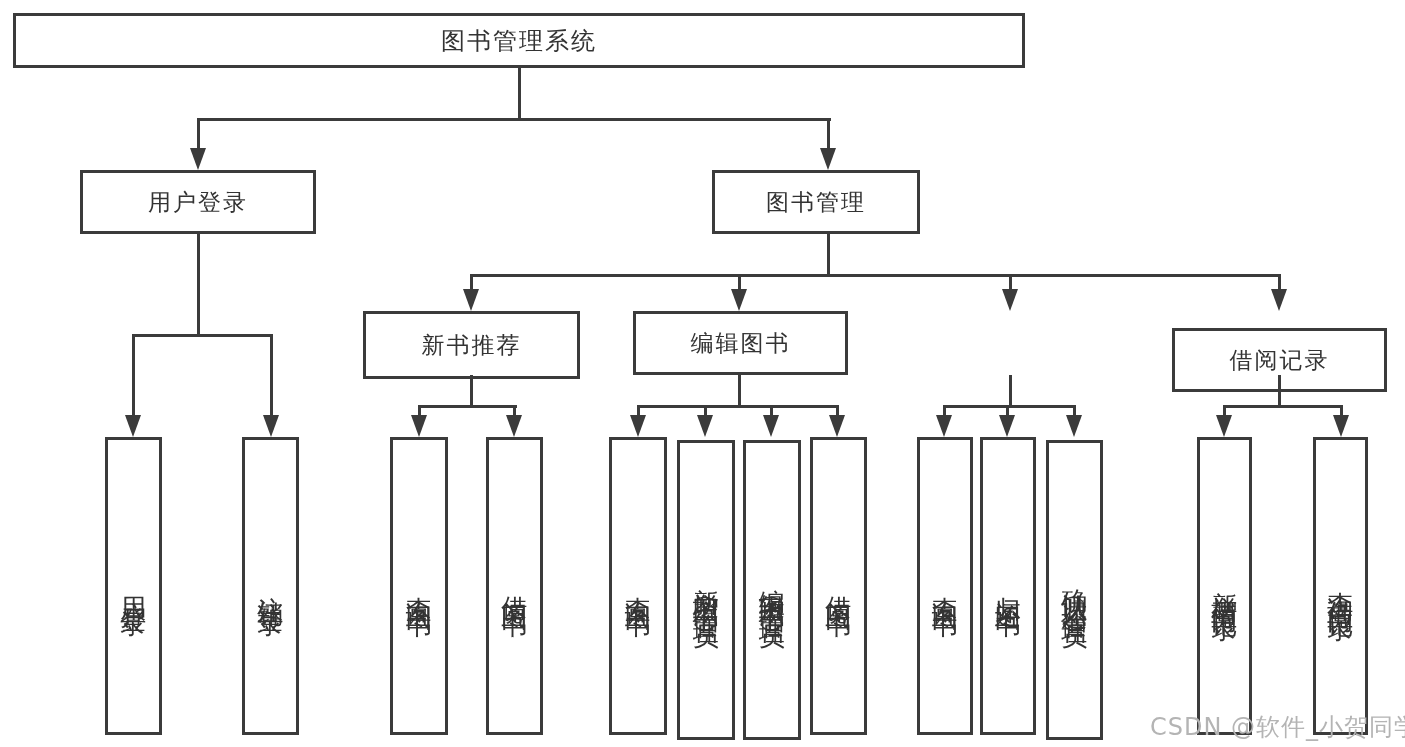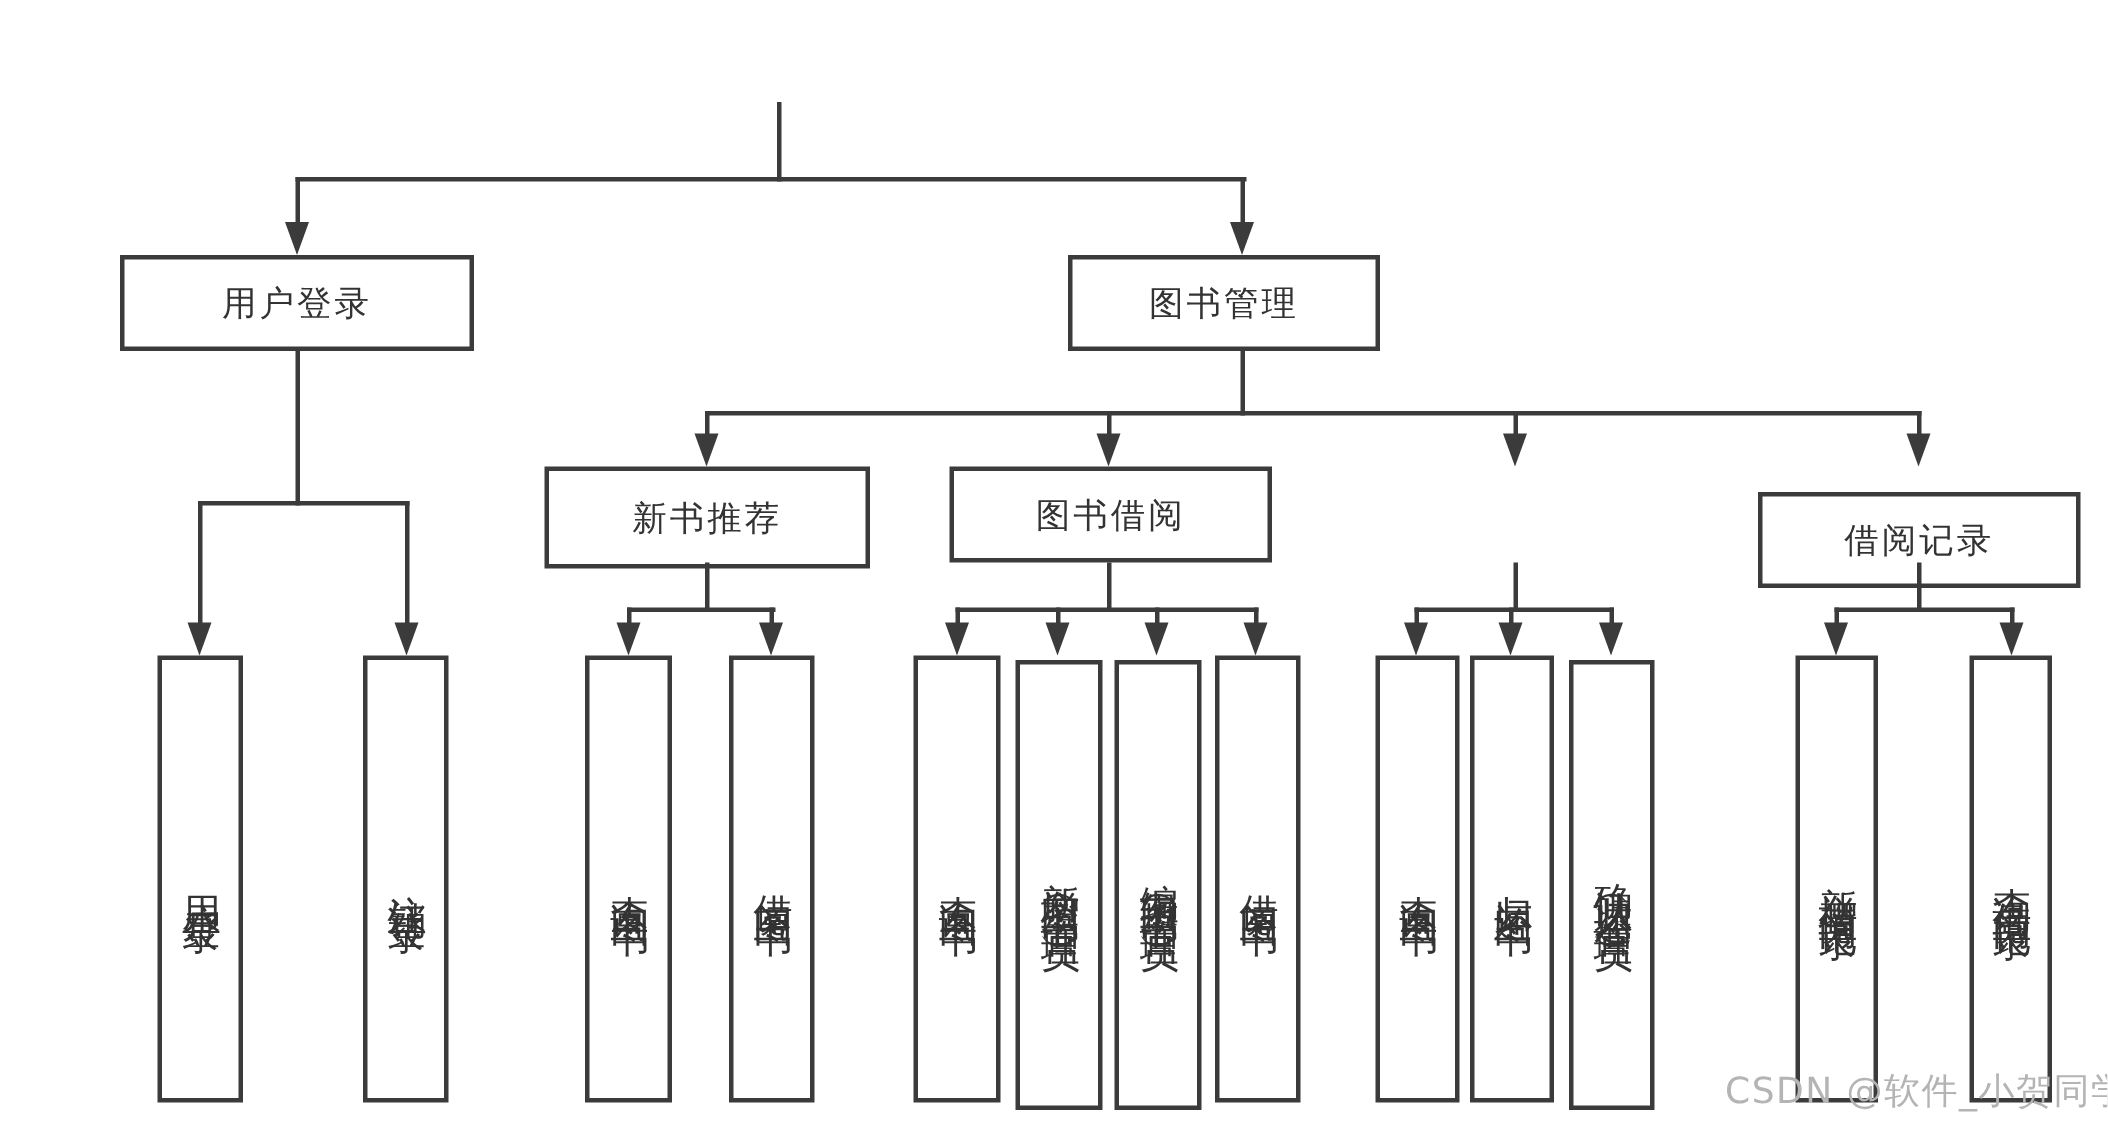--- a/index.html
+++ b/index.html
@@ -27,35 +27,38 @@
   .watermark {
     position:absolute; left:1150px; top:711px; z-index:5;
     font-size:24px; color:#b4b4b4; letter-spacing:1px; white-space:nowrap;
   }
 </style>
 </head>
 <body>
 
 <div id="canvas">
 
+  <div class="box root" style="left:13px;top:13px;width:1012px;height:55px">
+    <span class="hlabel">图书管理系统</span>
+  </div>
 
   <div class="box" style="left:80px;top:170px;width:236px;height:64px">
     <span class="hlabel">用户登录</span>
   </div>
 
   <div class="box" style="left:712px;top:170px;width:208px;height:64px">
     <span class="hlabel">图书管理</span>
   </div>
 
   <div class="box" style="left:363px;top:311px;width:217px;height:68px">
     <span class="hlabel">新书推荐</span>
   </div>
 
   <div class="box" style="left:633px;top:311px;width:215px;height:64px">
-    <span class="hlabel">图书借阅</span>
+    <span class="hlabel">编辑图书</span>
   </div>
 
 
   <div class="box" style="left:1172px;top:328px;width:215px;height:64px">
     <span class="hlabel">借阅记录</span>
   </div>
 
   <div class="box" style="left:105px;top:437px;width:57px;height:298px">
     <span class="vtext">用户登录</span>
   </div>

